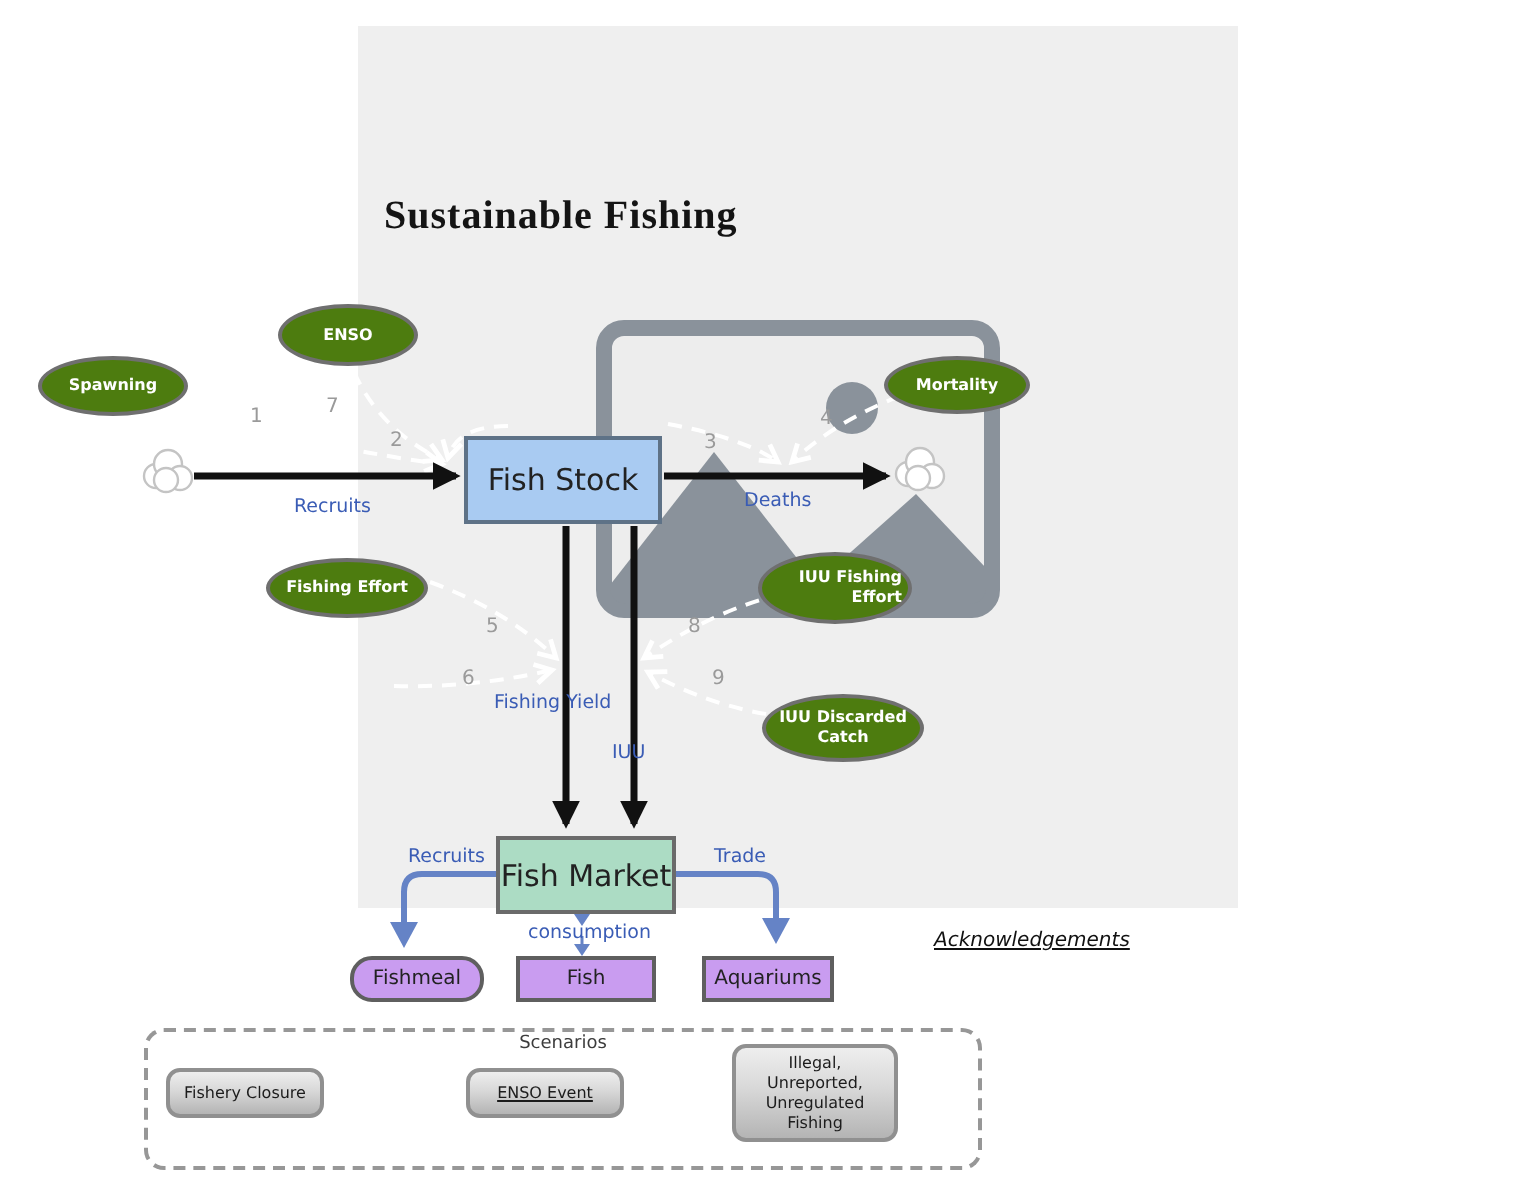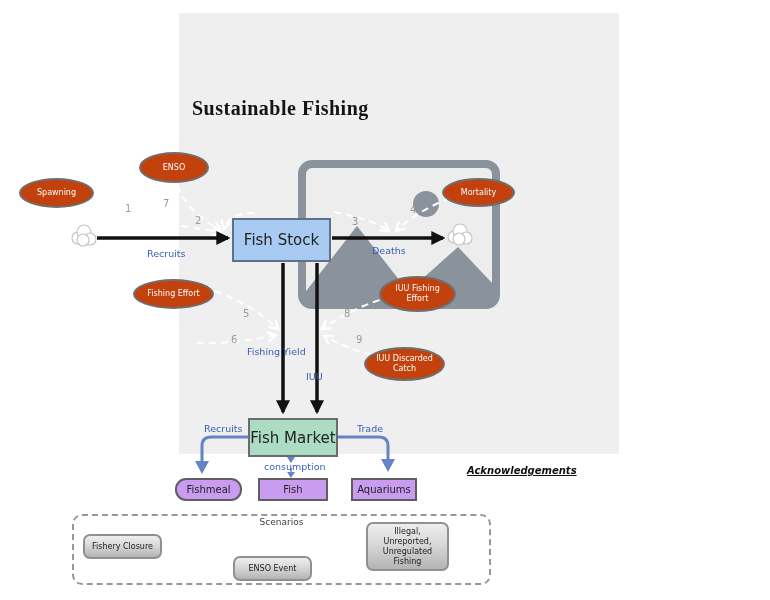--- a/index.html
+++ b/index.html
@@ -4,60 +4,60 @@
 <style>
   html,body{margin:0;padding:0;background:#fff;}
   .canvas{position:relative;width:770px;height:600px;background:#ffffff;
           font-family:"DejaVu Sans",sans-serif;overflow:hidden;}
   .panel{position:absolute;left:179px;top:13px;width:440px;height:441px;background:#EFEFEF;}
   .title{position:absolute;left:192px;top:97px;font-family:"Liberation Serif",serif;
          font-size:20px;font-weight:600;color:#141414;letter-spacing:.5px;}
   svg.overlay{position:absolute;left:0;top:0;z-index:1;}
   .node{position:absolute;z-index:2;display:flex;align-items:center;justify-content:center;
         text-align:center;box-sizing:border-box;}
-  .var{background:#c2410c;border:2px solid #6f6f6f;border-radius:50%;
-       color:#fff;font-weight:normal;font-size:8px;line-height:1.2;padding:0 3px;}
+  .var{background:#4d7c0f;border:2px solid #6f6f6f;border-radius:50%;
+       color:#fff;font-weight:bold;font-size:8px;line-height:1.2;padding:0 3px;}
   .spawning{left:19px;top:178px;width:75px;height:30px;}
   .enso{left:139px;top:152px;width:70px;height:31px;}
   .mortality{left:442px;top:178px;width:73px;height:29px;}
   .fishing-effort{left:133px;top:279px;width:81px;height:30px;}
-  .iuu-fishing-effort{left:379px;top:276px;width:77px;height:36px;}
+  .iuu-fishing-effort{left:379px;top:276px;width:77px;height:36px;text-align:right;}
   .discarded-catch{left:133px;top:344px;width:83px;height:29px;}
-  .iuu-discarded-catch{left:364px;top:347px;width:81px;height:34px;}
+  .iuu-discarded-catch{left:381px;top:347px;width:81px;height:34px;}
   .stockbox{font-size:15px;color:#222;}
   .fish-stock{left:232px;top:218px;width:99px;height:44px;background:#A9CBF2;border:2px solid #5E7287;}
   .fish-market{left:248px;top:418px;width:90px;height:39px;background:#ACDCC4;border:2px solid #6b6b6b;}
   .product{font-size:10px;color:#222;background:#C99CF0;border:2px solid #5f5f5f;height:23px;}
   .fishmeal{left:175px;top:478px;width:67px;border-radius:11px;}
   .food{left:258px;top:478px;width:70px;}
   .aquariums{left:351px;top:478px;width:66px;}
   .flow-label{position:absolute;z-index:2;font-size:9.5px;color:#3A5CB5;white-space:nowrap;}
   .lbl-recruits{left:147px;top:248px;}
   .lbl-deaths{left:372px;top:245px;}
   .lbl-fishing-yield{left:247px;top:346px;}
   .lbl-iuu{left:306px;top:371px;}
   .lbl-reduction{left:204px;top:423px;}
   .lbl-trade{left:357px;top:423px;}
   .lbl-consumption{left:264px;top:461px;}
   .num{position:absolute;z-index:2;font-size:10px;color:#9a9a9a;}
   .n1{left:125px;top:203px;} .n7{left:163px;top:198px;} .n2{left:195px;top:215px;}
   .n3{left:352px;top:216px;} .n4{left:410px;top:204px;} .n5{left:243px;top:308px;}
   .n6{left:231px;top:334px;} .n8{left:344px;top:308px;} .n9{left:356px;top:334px;}
   .ack{position:absolute;left:467px;top:465px;z-index:2;font-size:10px;font-style:italic;
-       color:#111;text-decoration:underline;cursor:pointer;font-weight:bold;}
+       color:#111;text-decoration:underline;cursor:pointer;}
   .scenarios-box{position:absolute;left:72px;top:514px;width:419px;height:71px;z-index:2;
        border:2px dashed #979797;border-radius:10px;box-sizing:border-box;}
   .scenarios-title{position:absolute;left:0;right:0;top:1px;text-align:center;
        font-size:9px;color:#3c3c3c;}
   .scen-btn{position:absolute;z-index:3;display:flex;align-items:center;justify-content:center;
        text-align:center;box-sizing:border-box;font-size:8px;color:#1c1c1c;line-height:1.25;
        background:linear-gradient(180deg,#eeeeee 0%,#d8d8d8 45%,#b4b4b4 100%);
        border:2px solid #909090;border-radius:7px;cursor:pointer;}
   .btn-closure{left:83px;top:534px;width:79px;height:25px;}
-  .btn-enso{left:233px;top:556px;width:79px;height:25px;}
+  .btn-enso{left:233px;top:534px;width:79px;height:25px;text-decoration:underline;}
   .btn-iuu{left:366px;top:522px;width:83px;height:49px;padding:2px 6px;}
 </style>
 </head>
 <body>
 
 <div class="canvas">
 
   <div class="panel"></div>
 
   <div class="title">Sustainable Fishing</div>

